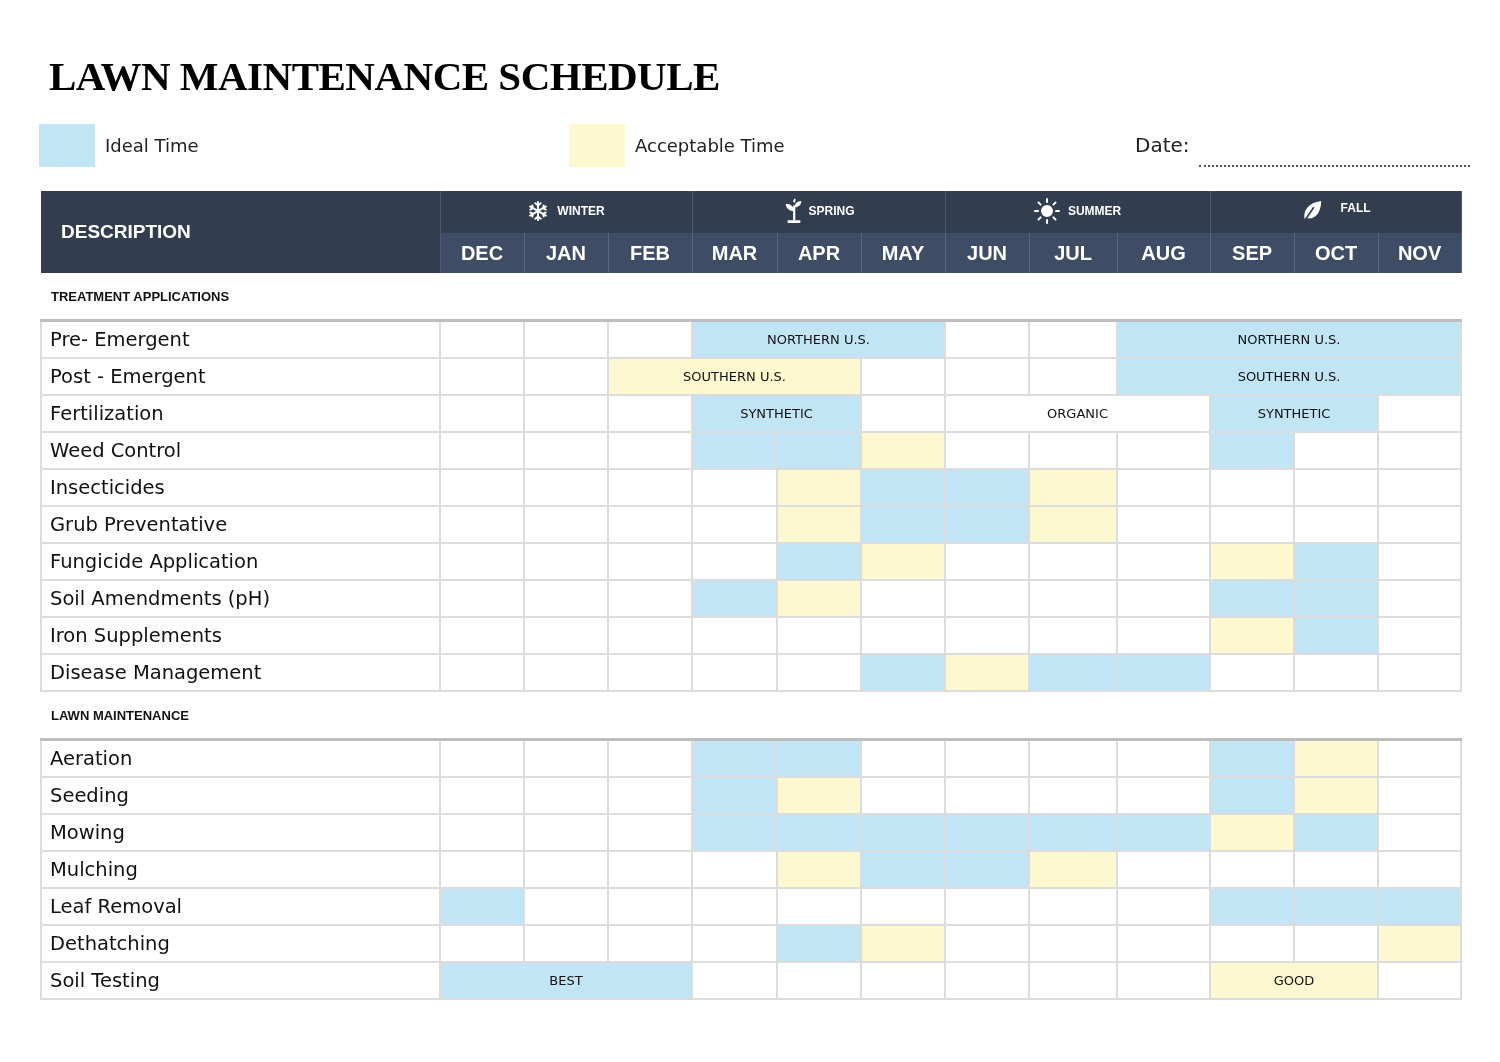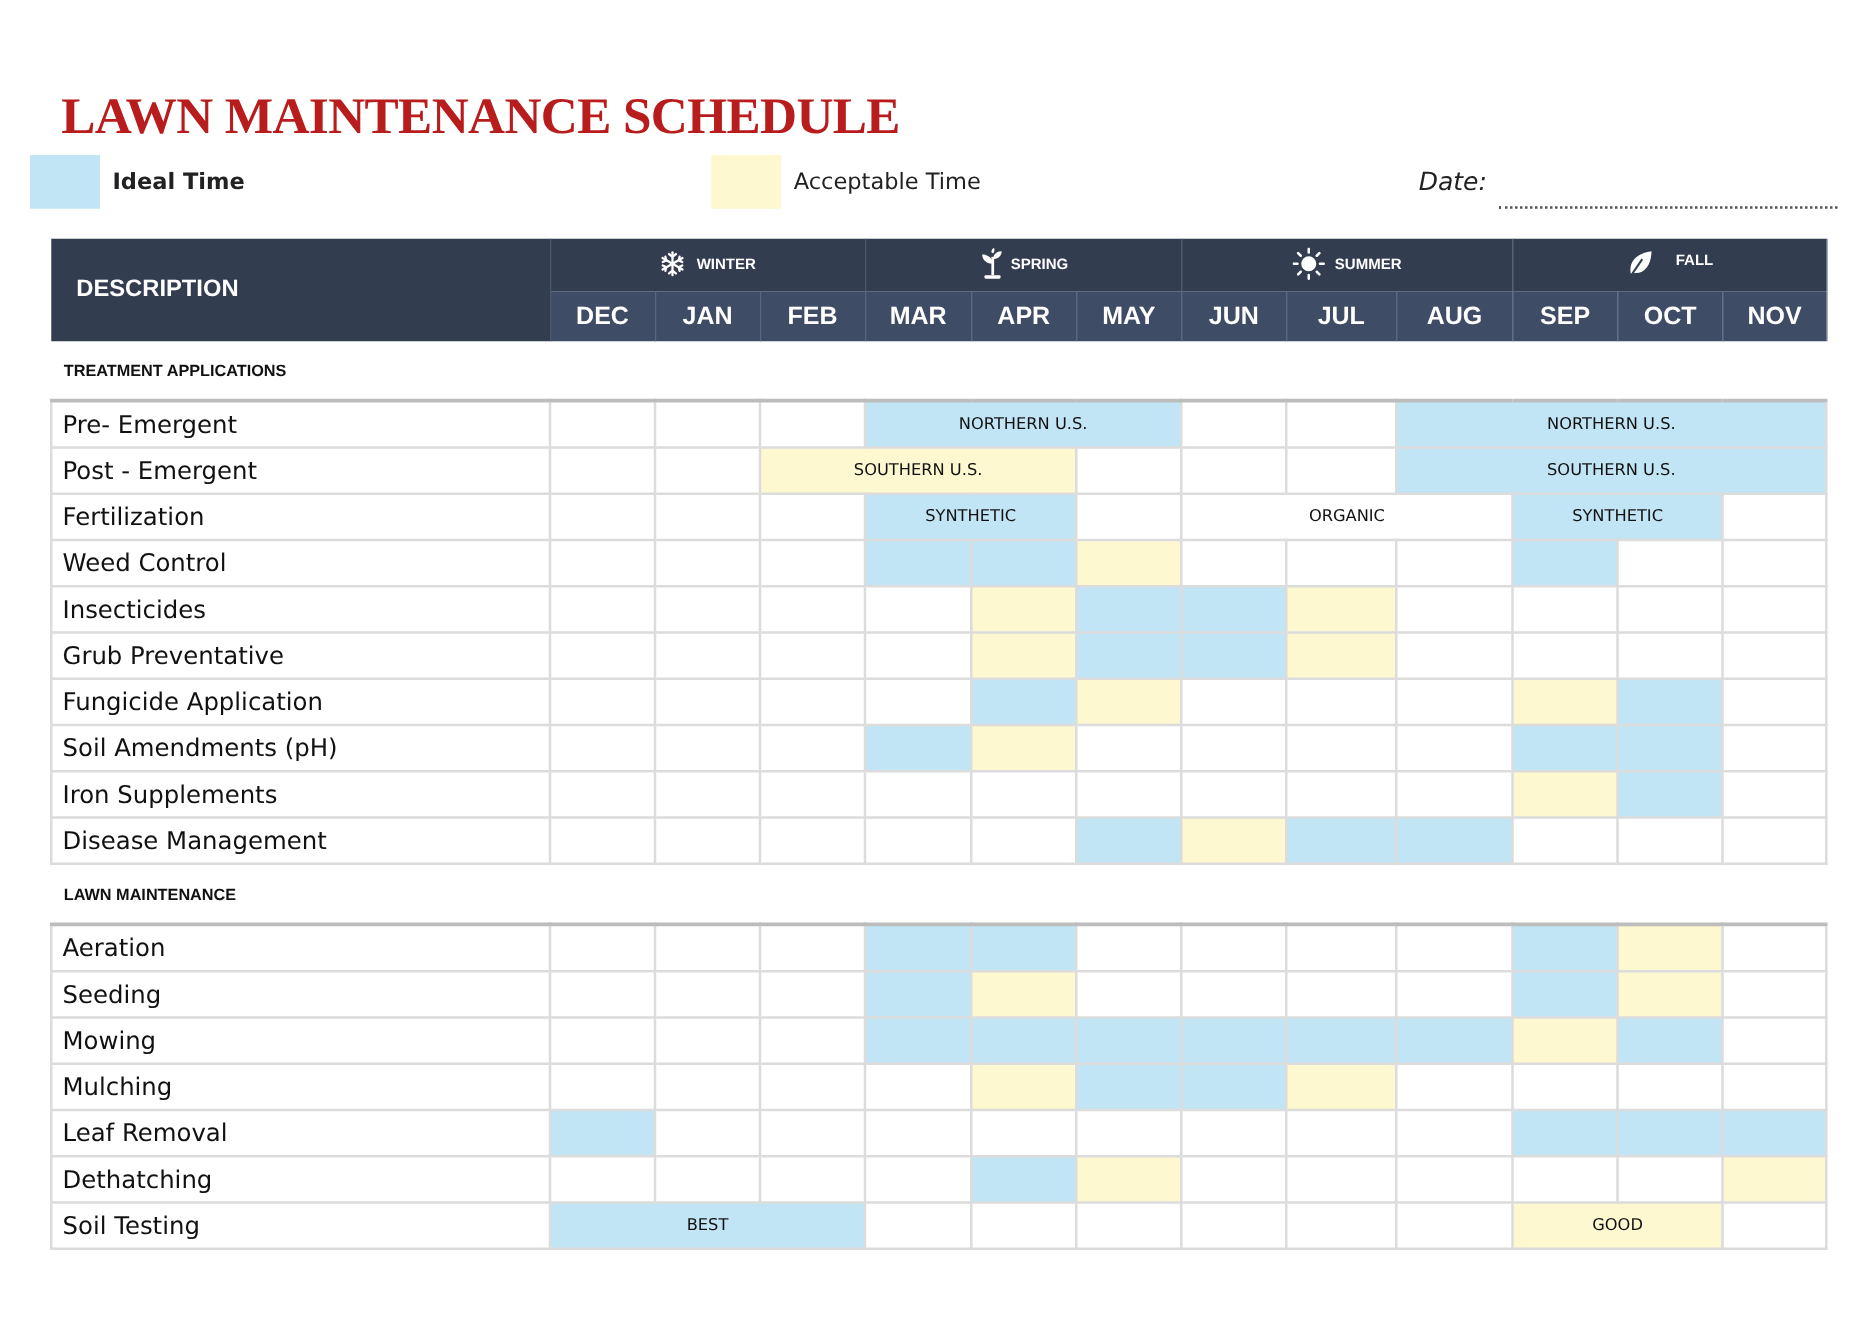--- a/index.html
+++ b/index.html
@@ -1,21 +1,21 @@
 <!DOCTYPE html>
 <html><head>
 <meta charset="utf-8">
 <style>
   html, body { margin: 0; padding: 0; background: #ffffff; }
   body { width: 1500px; height: 1062px; position: relative; font-family: "Liberation Sans", sans-serif; color: #111; overflow: hidden; }
-  .title { position: absolute; left: 49px; top: 68px; font-family: "Liberation Serif", serif; font-weight: bold; font-size: 41px; letter-spacing: -0.5px; color: #b91c1c; margin: 0; }
+  .title { position: absolute; left: 49px; top: 52px; font-family: "Liberation Serif", serif; font-weight: bold; font-size: 41px; letter-spacing: -0.5px; color: #000000; margin: 0; }
   .legend-item { position: absolute; top: 124px; height: 43px; display: flex; align-items: center; }
   .swatch { width: 56px; height: 43px; display: inline-block; }
   .legend-label { font-family: "DejaVu Sans", sans-serif; font-size: 18px; margin-left: 10px; color: #222; }
-  .date-wrap { position: absolute; left: 1135px; top: 133px; display: flex; align-items: flex-start; font-style: italic; }
+  .date-wrap { position: absolute; left: 1135px; top: 133px; display: flex; align-items: flex-start; }
   .date-label { font-family: "DejaVu Sans", sans-serif; font-size: 20px; color: #222; }
   .date-line { position: absolute; left: 64px; top: 32px; width: 271px; border-bottom: 2px dotted #555; height: 0; }
 
   table.sched { position: absolute; left: 40px; top: 191px; border-collapse: collapse; table-layout: fixed; width: 1420px; }
   table.sched col.desc { width: 399px; }
   .hdr-top th, .hdr-months th { color: #fff; font-weight: bold; font-family: "Liberation Sans", sans-serif; }
   .hdr-top th { background: #333d50; height: 42px; font-size: 12px; padding: 0; border-right: 1px solid #4d5870; }
   .hdr-top th.desc-h { text-align: left; padding-left: 20px; font-size: 19px; border-right: 1px solid #4d5870; }
   .hdr-months th { background: #3f4c65; height: 40px; font-size: 20px; padding: 0; border-right: 1px solid #5a6680; }
   .season { display: inline-flex; align-items: center; gap: 8px; }
@@ -27,21 +27,21 @@
   tr.data td.label { text-align: left; padding-left: 8px; font-size: 19.5px; font-family: "DejaVu Sans", sans-serif; color: #111; }
   td.ideal { background: #c2e5f5; }
   td.accept { background: #fdf8d0; }
   td.none { background: #ffffff; }
 </style>
 </head>
 <body>
 
 <h1 class="title">LAWN MAINTENANCE SCHEDULE</h1>
 
-<div class="legend-item" style="left:24px;font-weight:bold;">
+<div class="legend-item" style="left:39px;">
   <span class="swatch" style="background:#c2e5f5;"></span>
   <span class="legend-label">Ideal Time</span>
 </div>
 <div class="legend-item" style="left:569px;">
   <span class="swatch" style="background:#fdf8d0;"></span>
   <span class="legend-label">Acceptable Time</span>
 </div>
 
 <div class="date-wrap">
   <span class="date-label">Date:</span>

